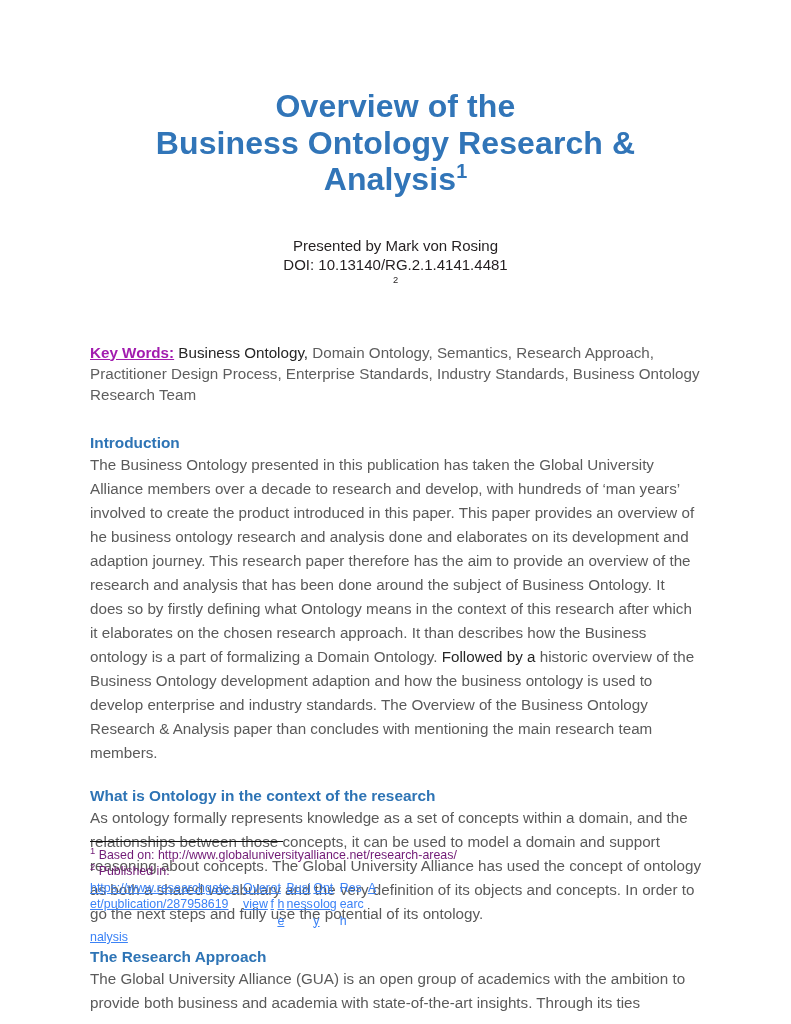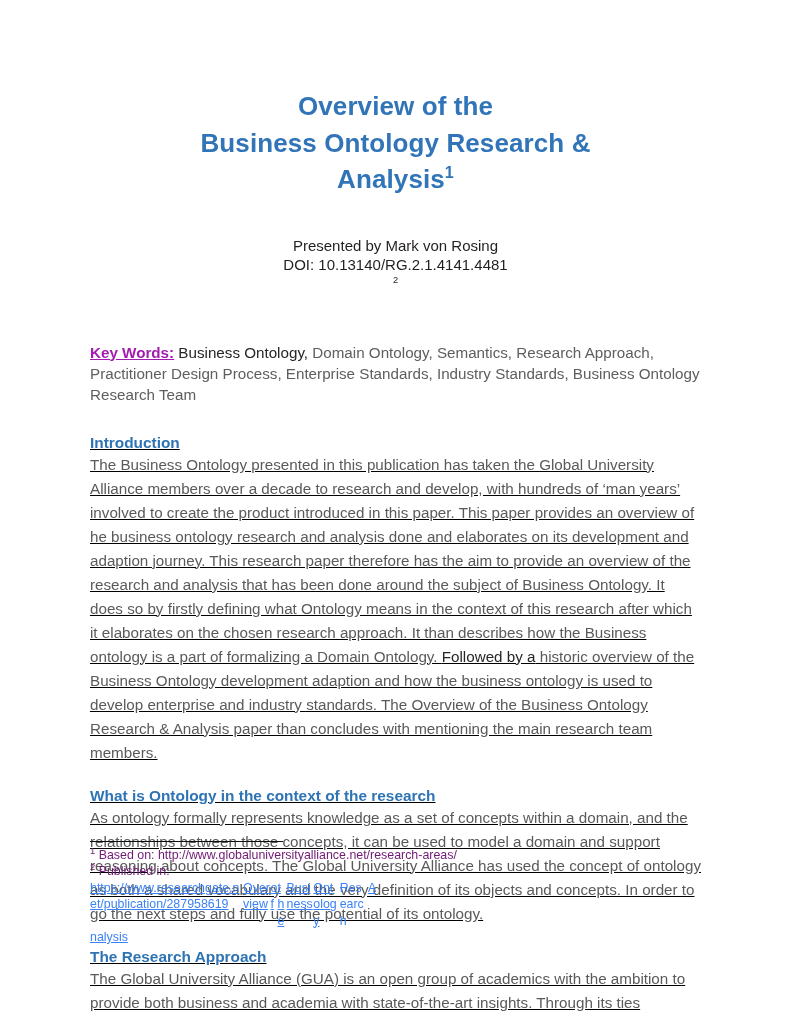--- a/index.html
+++ b/index.html
@@ -22,21 +22,21 @@
     top: 0;
     width: 611px;
   }
 
   
   .doc-title {
     margin: 0;
     padding-top: 88px;
     text-align: center;
     color: #3175b8;
-    font-size: 26px;
+    font-size: 32px;
     font-weight: bold;
     line-height: 36.5px;
     letter-spacing: 0.1px;
   }
   .doc-title .tline { display: block; }
   sup {
     font-size: 0.62em;
     vertical-align: super;
     line-height: 0;
     font-weight: bold;
@@ -63,21 +63,21 @@
   }
   .keywords .kw-label {
     color: #a21caf;
     font-weight: bold;
     text-decoration: underline;
   }
   .keywords .kw-strong { color: #262626; }
   .keywords .kw-dim { color: #5e5e5e; }
 
   
-  .section { margin: 0; text-decoration: underline; }
+  .section { margin: 0; }
   .section-heading {
     margin: 0;
     color: #2e74b5;
     font-size: 15.4px;
     font-weight: bold;
     line-height: 20px;
   }
   .section-body {
     margin: 0;
     color: #5a5a5a;

